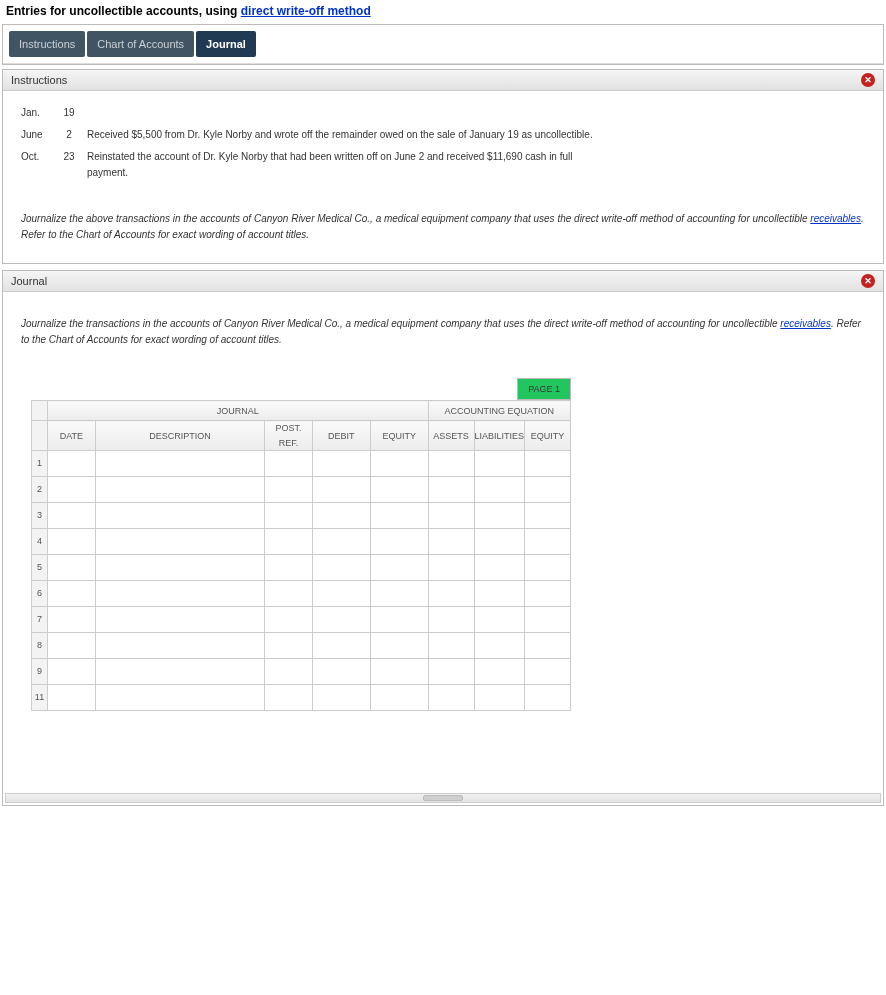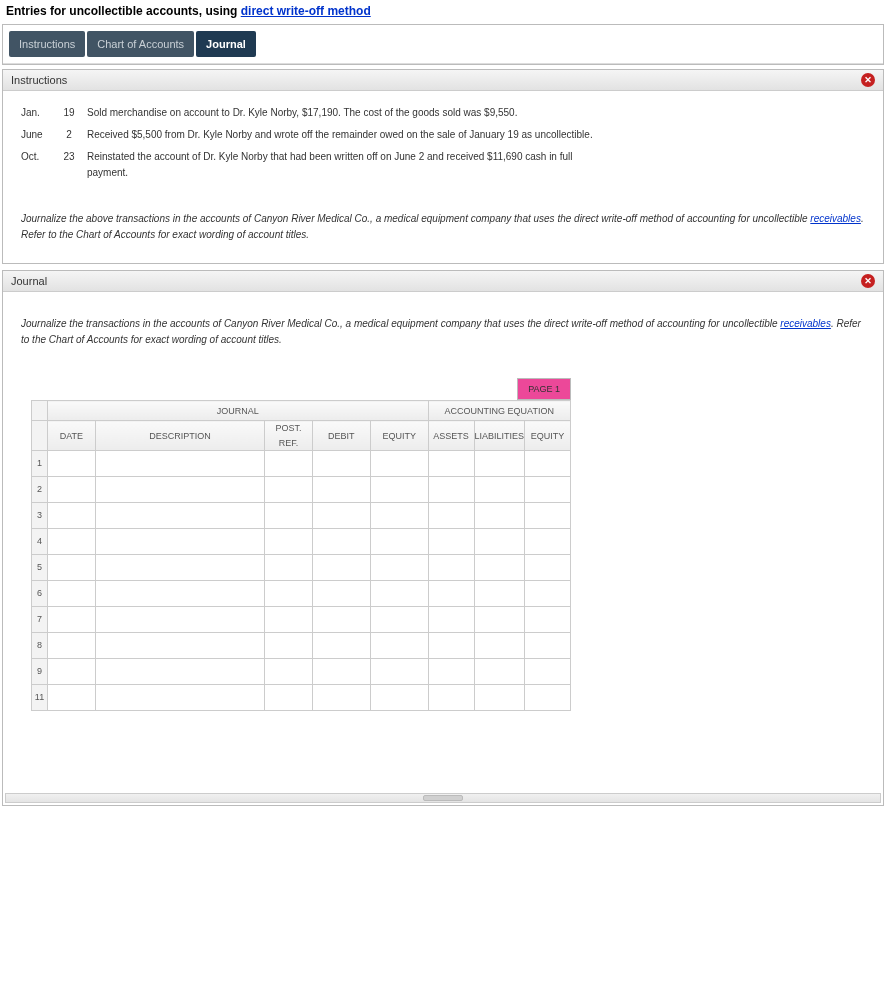--- a/index.html
+++ b/index.html
@@ -68,21 +68,21 @@
   .trans-month { width: 40px; }
   .trans-day { width: 26px; text-align: center; padding-right: 10px; }
   .trans-text { flex: 1; max-width: 520px; }
   .instruction-note { margin-top: 30px; font-style: italic; font-size: 10px; }
   .instruction-note a, .journal-note a { color: #0033cc; text-decoration: underline; font-style: italic; }
   .journal-note { font-style: italic; font-size: 10px; margin: 10px 0 30px 0; }
   .paging { text-align: right; width: 540px; margin-left: 10px; }
   .page-btn {
     display: inline-block;
     border: 1px solid #bbb;
-    background: #ec4899;
+    background: #22c55e;
     padding: 3px 10px;
     font-size: 9px;
   }
   table.journal {
     border-collapse: collapse;
     width: 540px;
     margin: 0 0 0 10px;
     font-size: 9px;
   }
   table.journal th, table.journal td {
@@ -140,21 +140,20 @@
 
 <div class="section">
   <div class="section-header">
     <span>Instructions</span>
     <span class="close-badge">✕</span>
   </div>
   <div class="section-body">
     <div class="trans-row">
       <div class="trans-month">Jan.</div>
       <div class="trans-day">19</div>
-      <div class="trans-text">Sold merchandise on account to Dr. Kyle Norby, $17,190. The cost of the goods sold was $9,550.</div>
     </div>
     <div class="trans-row">
       <div class="trans-month">June</div>
       <div class="trans-day">2</div>
       <div class="trans-text">Received $5,500 from Dr. Kyle Norby and wrote off the remainder owed on the sale of January 19 as uncollectible.</div>
     </div>
     <div class="trans-row">
       <div class="trans-month">Oct.</div>
       <div class="trans-day">23</div>
       <div class="trans-text">Reinstated the account of Dr. Kyle Norby that had been written off on June 2 and received $11,690 cash in full payment.</div>

